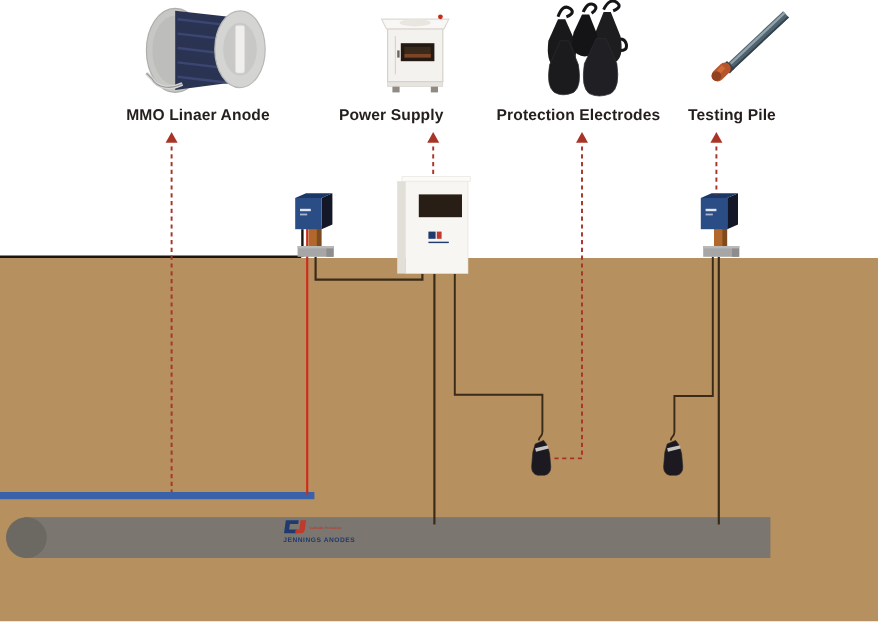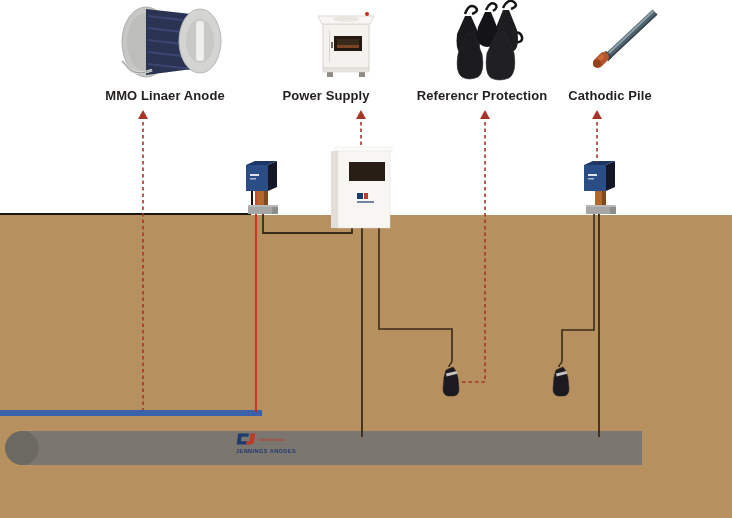--- a/index.html
+++ b/index.html
@@ -166,22 +166,22 @@
     <line x1="657" y1="14" x2="610" y2="58" stroke="#33424c" stroke-width="1.5"></line>
     <line x1="609" y1="54" x2="605" y2="58" stroke="#384048" stroke-width="9"></line>
     <line x1="604" y1="57" x2="598" y2="63" stroke="#b5552c" stroke-width="10" stroke-linecap="round"></line>
     <line x1="603" y1="55.5" x2="599" y2="60" stroke="#d06a38" stroke-width="4"></line>
     <circle cx="597" cy="63.5" r="4" fill="#93421f"></circle>
   </g>
 </svg>
 
 <div class="legend-label" style="left:165px">MMO Linaer Anode</div>
 <div class="legend-label" style="left:326px">Power Supply</div>
-<div class="legend-label" style="left:482px">Referencr Protection</div>
-<div class="legend-label" style="left:610px">Cathodic Pile</div>
+<div class="legend-label" style="left:482px">Protection Electrodes</div>
+<div class="legend-label" style="left:610px">Testing Pile</div>
 
 <div class="pipe-logo">
   <div class="logo-row">
     <svg width="26" height="16" viewBox="0 0 26 16">
       <g transform="skewX(-8) translate(2,0)">
         <path d="M1,1 h14 v4 h-9 v6 h9 v4 h-14 z" class="f-navy"></path>
         <path d="M17,1 h6 v10 q0,4 -4,4 h-6 v-4 h4 z" class="f-red"></path>
       </g>
     </svg>
     <span class="logo-tagline">Cathodic Protection</span>

